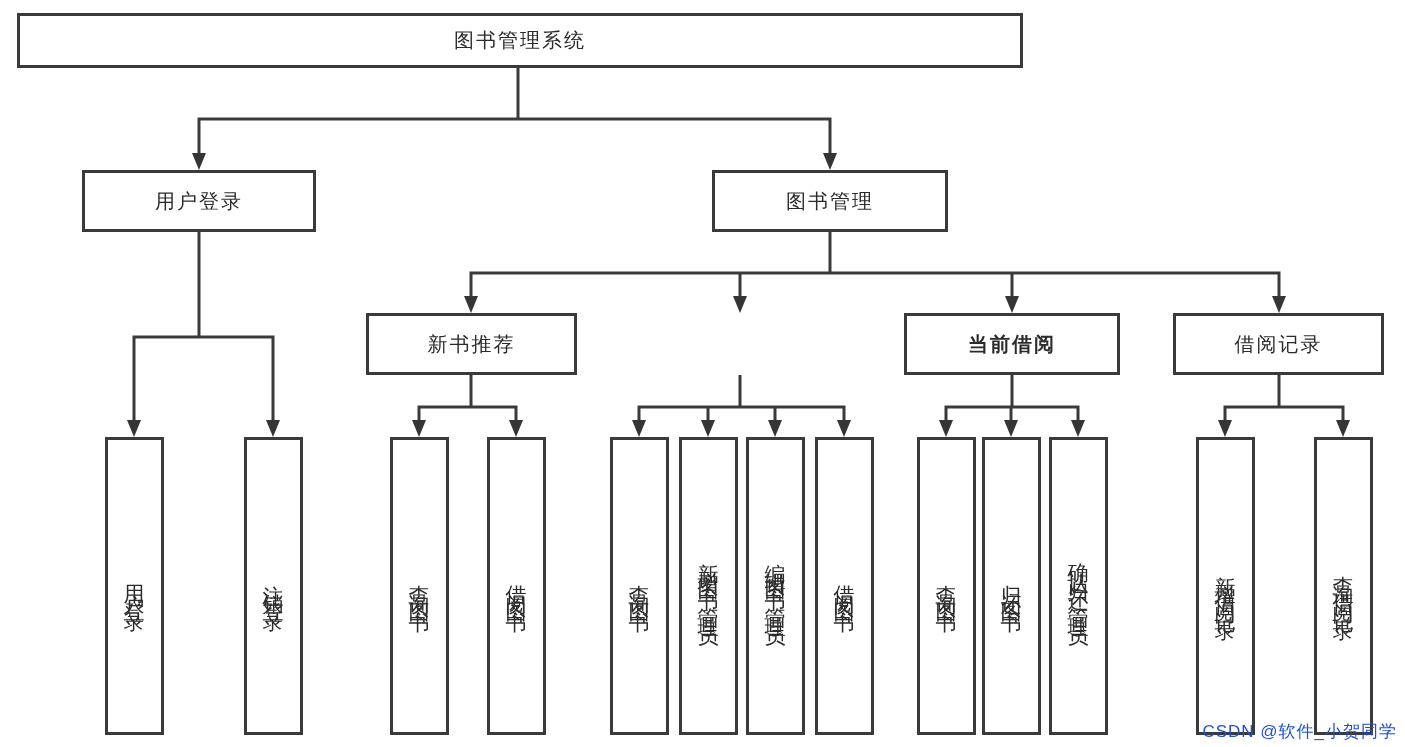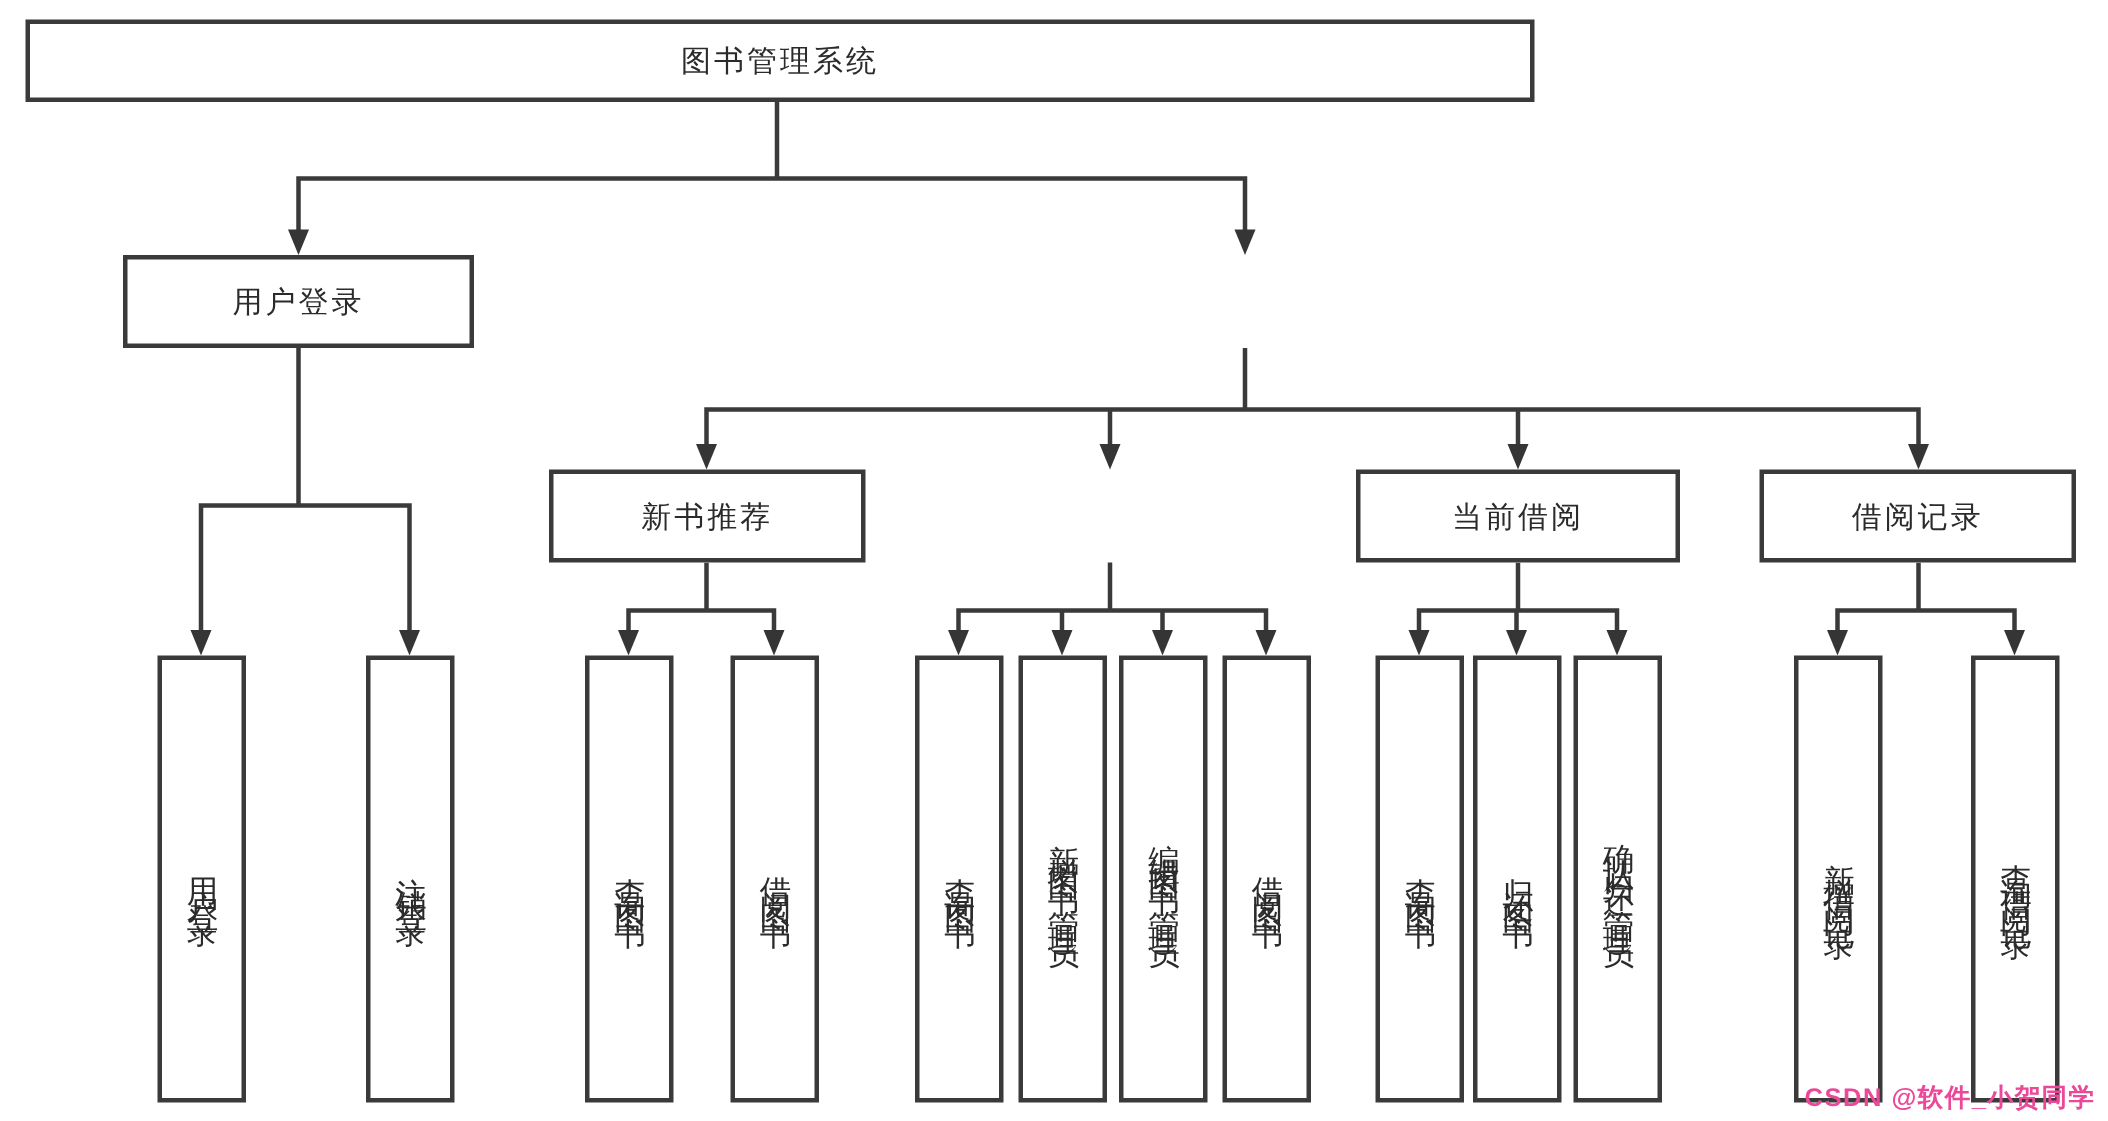--- a/index.html
+++ b/index.html
@@ -20,21 +20,21 @@
     top:437px;width:59px;height:298px;
     border:3px solid #3a3a3a;background:#ffffff;
     display:flex;align-items:center;justify-content:center;
   }
   .vtext{
     writing-mode:vertical-rl;text-orientation:mixed;
     font-size:21px;color:#2b2b2b;letter-spacing:9px;line-height:1;
   }
   .watermark{
     position:absolute;right:8px;bottom:4px;z-index:3;
-    font-size:17px;color:#ec4899;letter-spacing:1px;white-space:nowrap;font-weight:bold;
+    font-size:17px;color:#1d4ed8;letter-spacing:1px;white-space:nowrap;
   }
 </style>
 </head>
 <body>
 
 <div class="stage">
 
   <svg class="wires" width="1405" height="747" viewBox="0 0 1405 747">
     <g stroke="#3a3a3a" stroke-width="3" fill="none">
 
@@ -71,23 +71,24 @@
       <polygon points="1004,420 1018,420 1011,437"></polygon>
       <polygon points="1071,420 1085,420 1078,437"></polygon>
       <polygon points="1218,420 1232,420 1225,437"></polygon>
       <polygon points="1336,420 1350,420 1343,437"></polygon>
     </g>
   </svg>
 
   <div class="hbox" style="left:17px;top:13px;width:1006px;height:55px;">图书管理系统</div>
 
   <div class="hbox" style="left:82px;top:170px;width:234px;height:62px;">用户登录</div>
+  <div class="hbox" style="left:712px;top:170px;width:236px;height:62px;">图书管理</div>
 
   <div class="hbox" style="left:366px;top:313px;width:211px;height:62px;text-align:center;">新书推荐</div>
-  <div class="hbox" style="left:904px;top:313px;width:216px;height:62px;">当前借阅</div>
+  <div class="hbox" style="left:904px;top:313px;width:216px;height:62px;font-weight:bold;">当前借阅</div>
   <div class="hbox" style="left:1173px;top:313px;width:211px;height:62px;text-align:center;">借阅记录</div>
 
   <div class="vbox" style="left:105px;">
     <span class="vtext">用户登录</span>
   </div>
   <div class="vbox" style="left:244px;">
     <span class="vtext">注销登录</span>
   </div>
 
   <div class="vbox" style="left:390px;">

